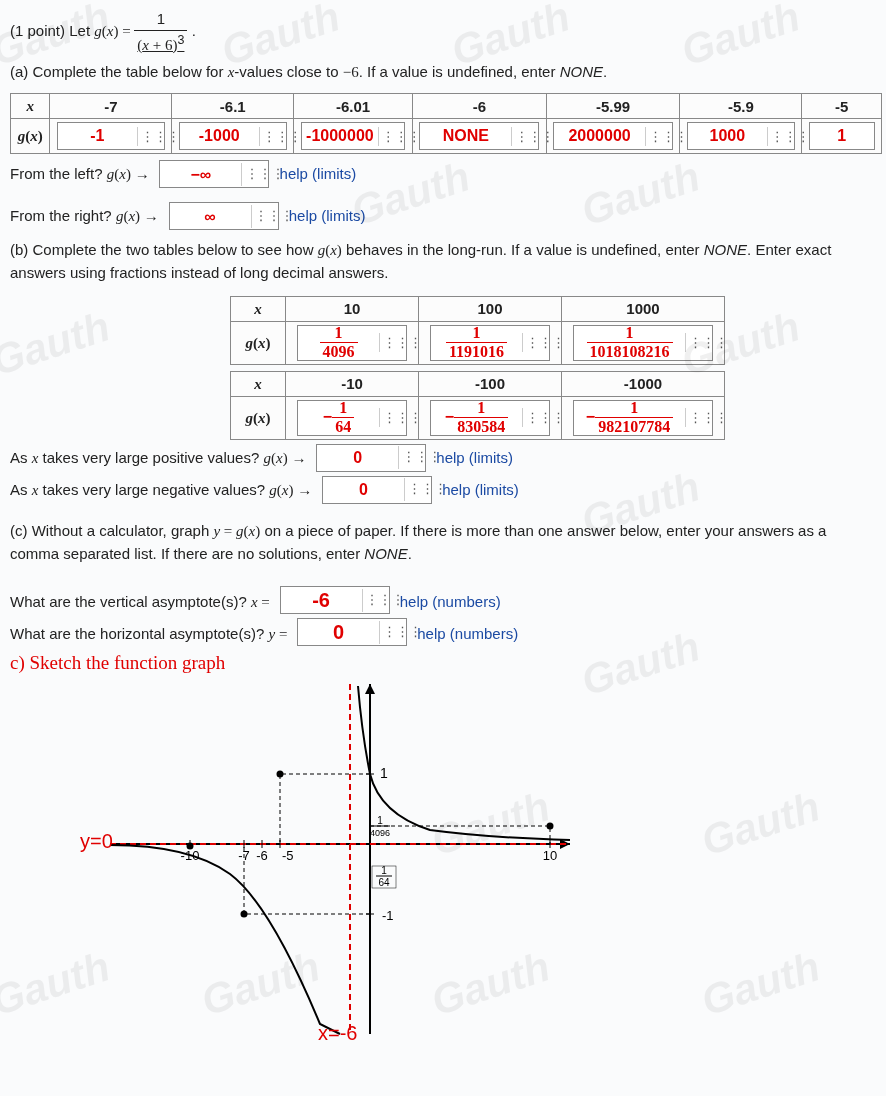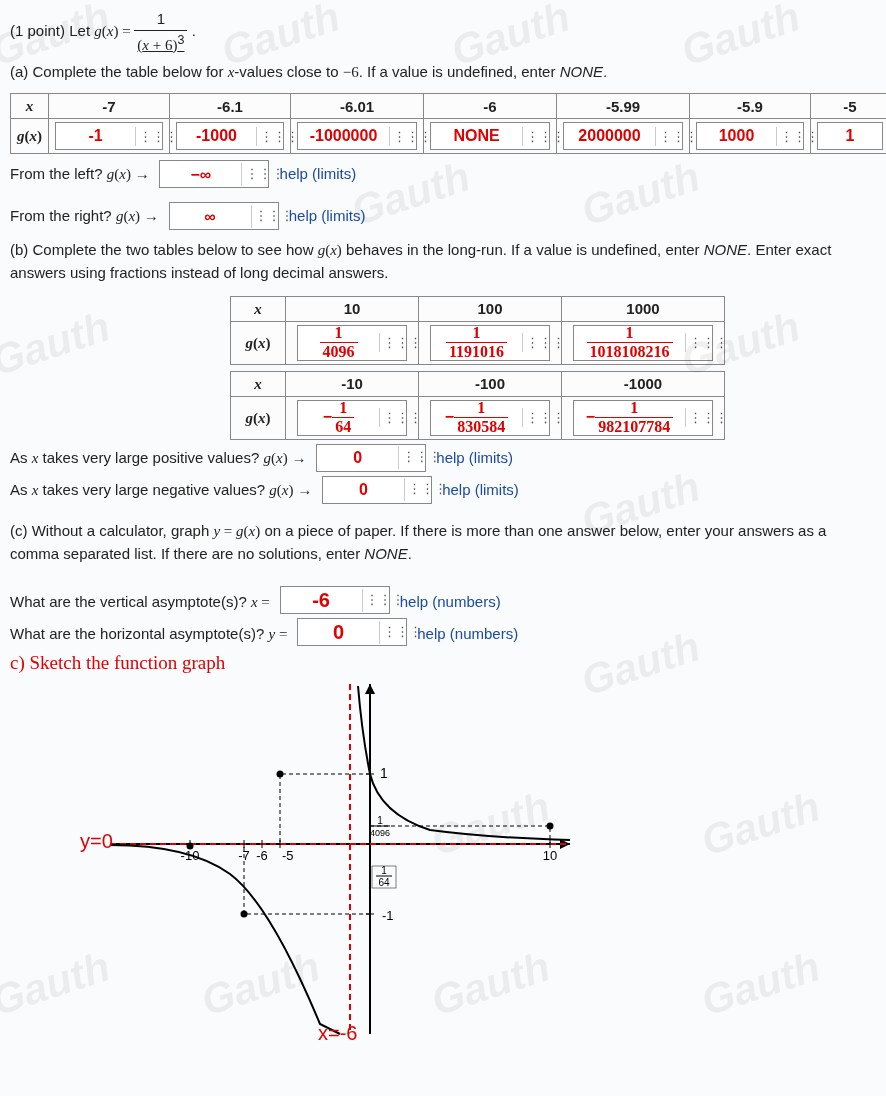--- a/index.html
+++ b/index.html
@@ -74,21 +74,21 @@
     <tr>
       <th><span class="math">g</span><span class="mathn">(</span><span class="math">x</span><span class="mathn">)</span></th>
       <td><div class="inpbox" style="width:108px">
               <span class="val">-1</span>
               <span class="grip">⋮⋮⋮</span>
             </div></td>
       <td><div class="inpbox" style="width:108px">
               <span class="val">-1000</span>
               <span class="grip">⋮⋮⋮</span>
             </div></td>
-      <td><div class="inpbox" style="width:120px">
+      <td><div class="inpbox" style="width:104px">
               <span class="val">-1000000</span>
               <span class="grip">⋮⋮⋮</span>
             </div></td>
       <td><div class="inpbox" style="width:120px">
               <span class="val">NONE</span>
               <span class="grip">⋮⋮⋮</span>
             </div></td>
       <td><div class="inpbox" style="width:120px">
               <span class="val">2000000</span>
               <span class="grip">⋮⋮⋮</span>

